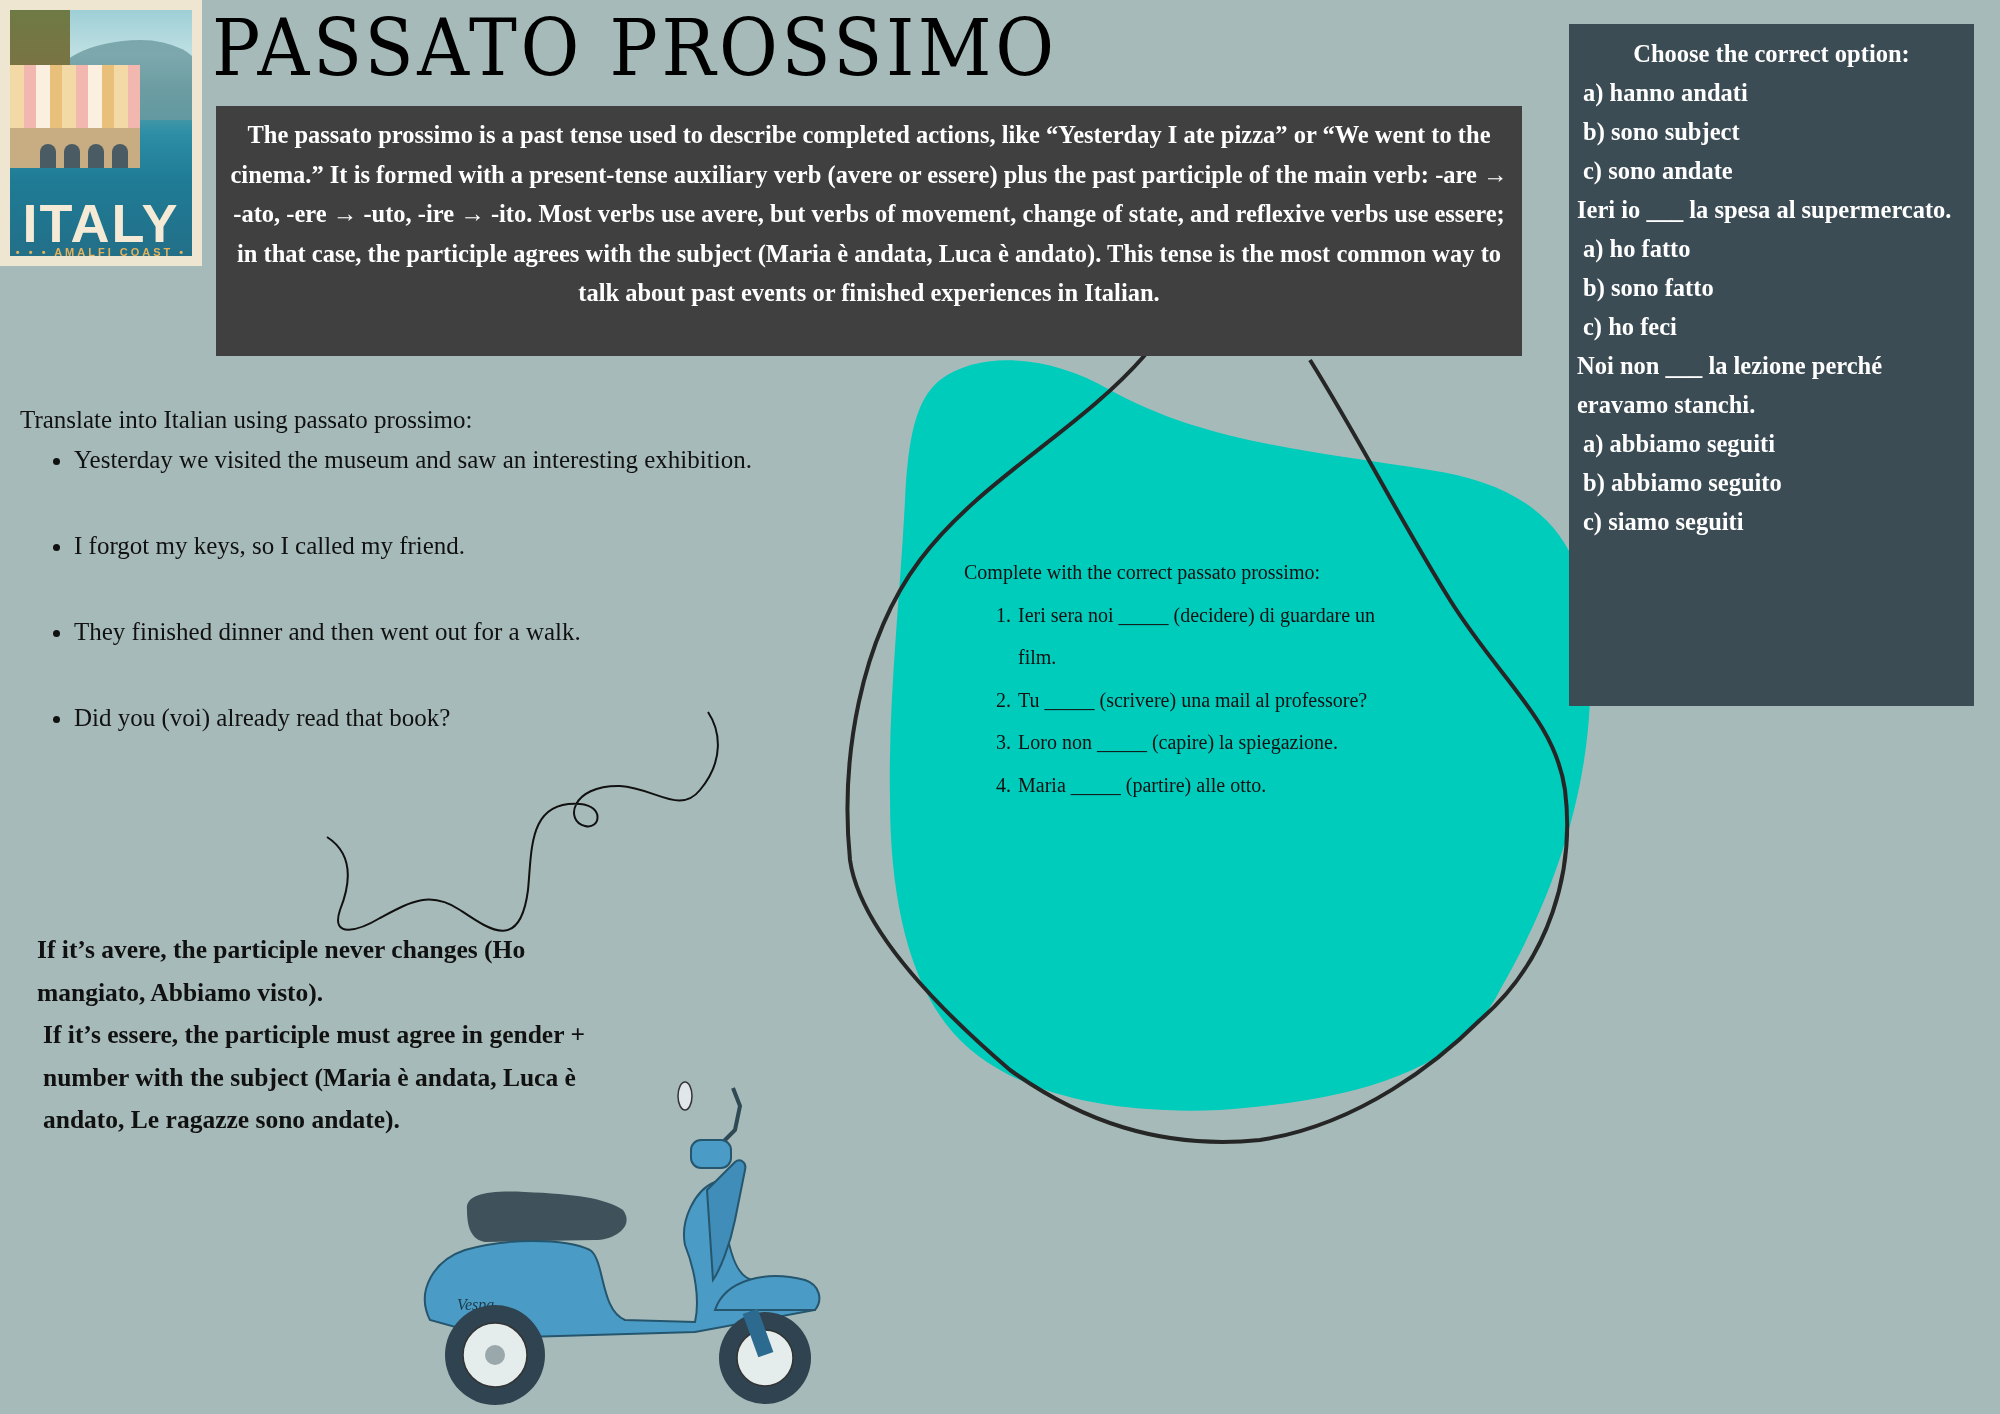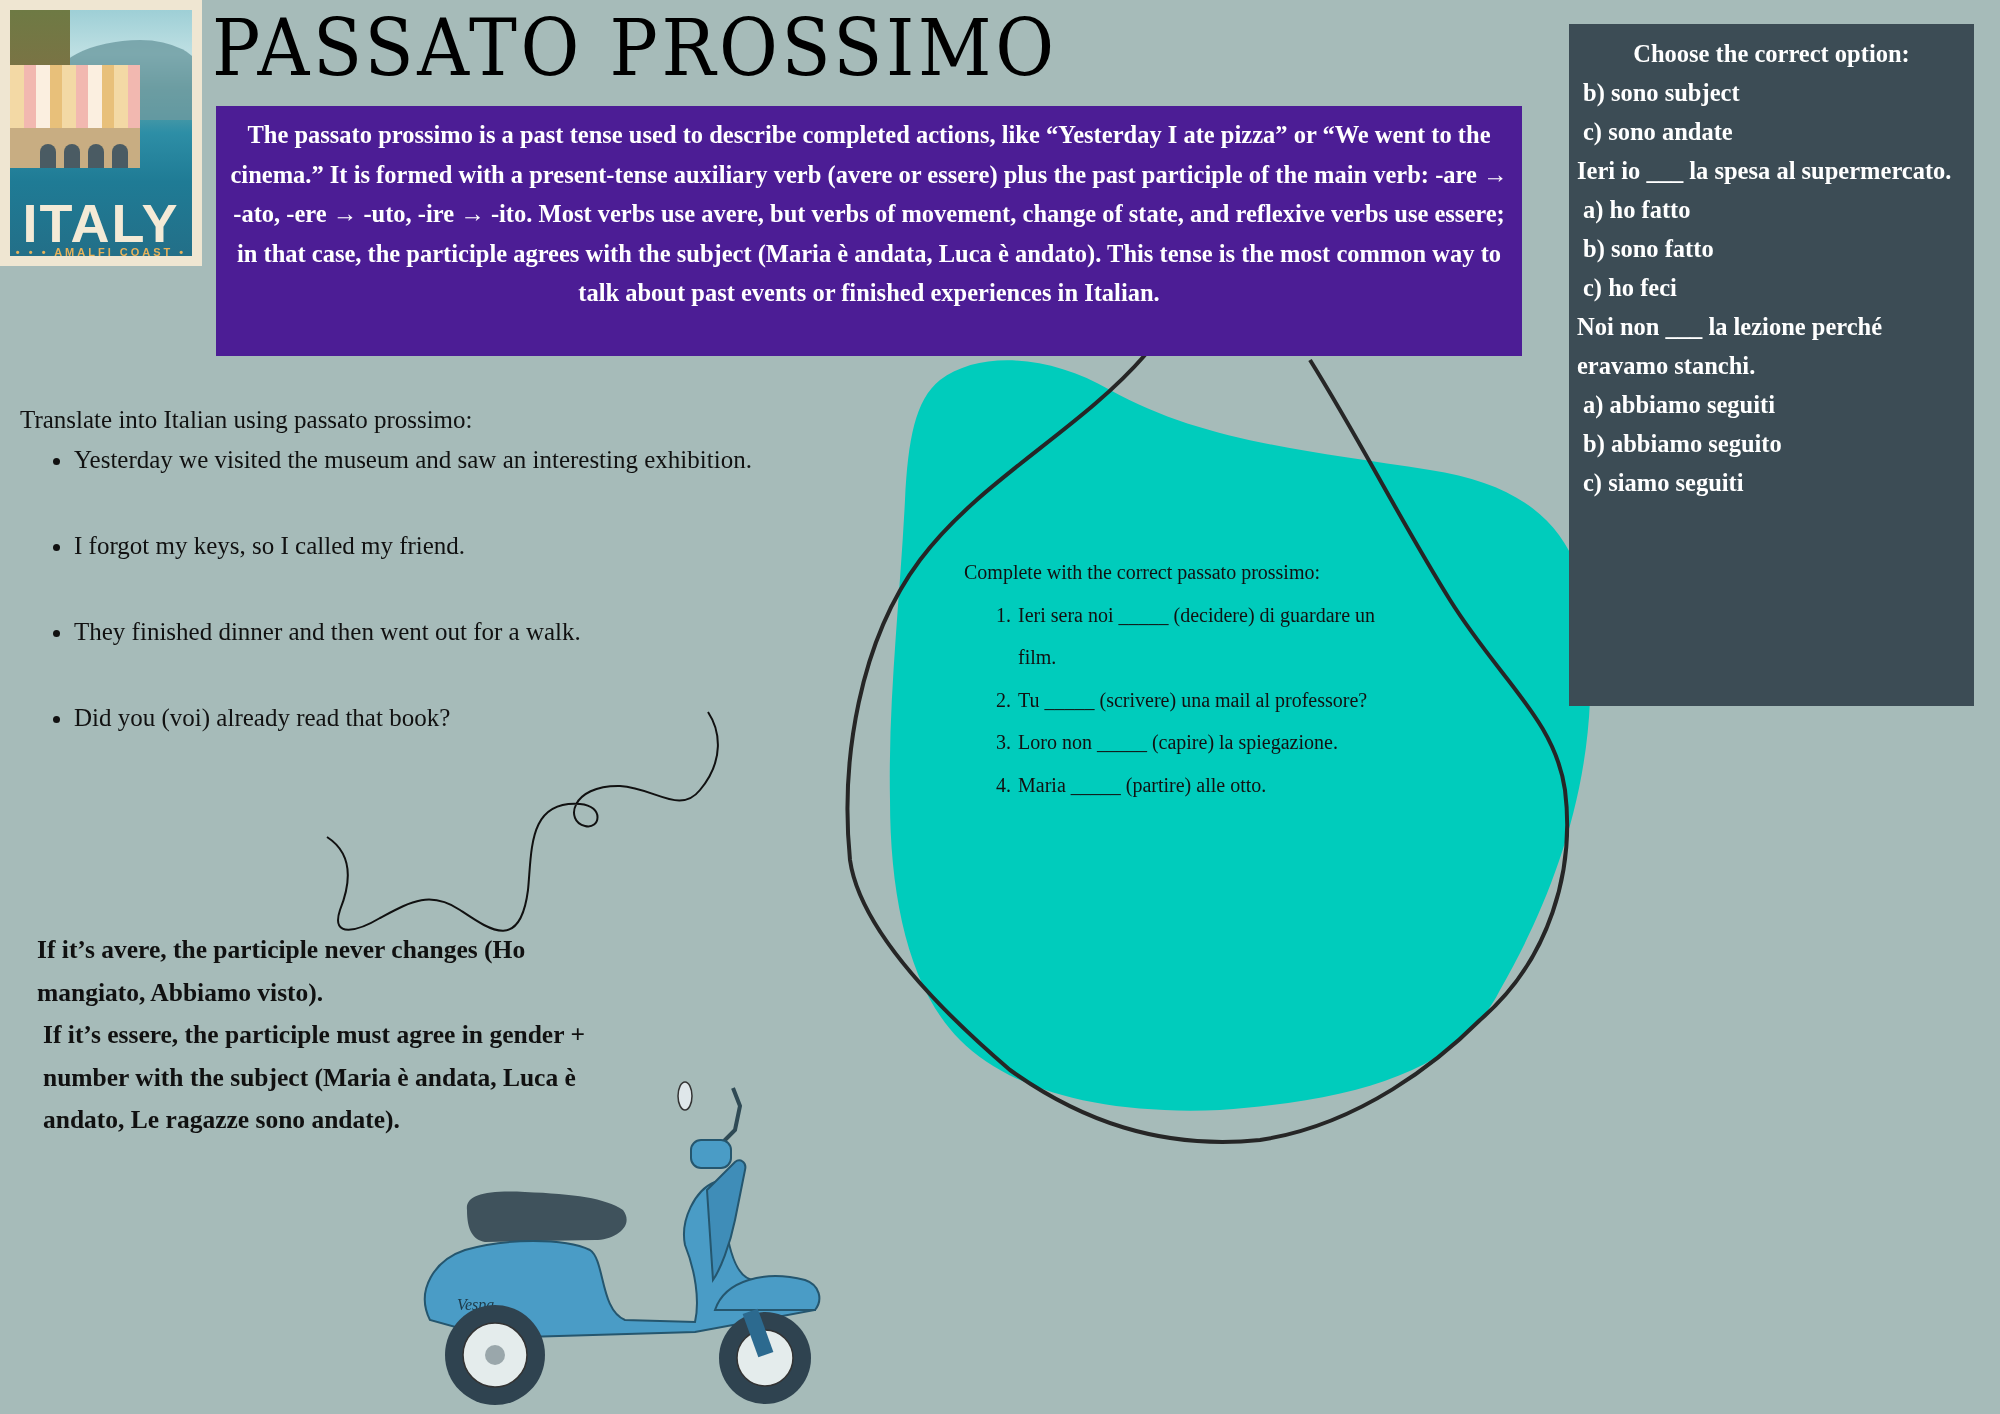--- a/index.html
+++ b/index.html
@@ -11,21 +11,21 @@
   #poster .cliff{position:absolute;left:0;top:0;width:60px;height:130px;background:linear-gradient(#6e7a44,#8a6b45);border-bottom-right-radius:50px;}
   #poster .hills{position:absolute;left:40px;top:30px;width:150px;height:80px;background:#6b9aa0;border-radius:60% 40% 0 0;opacity:.8;}
   #poster .town{position:absolute;left:0;top:55px;width:130px;height:70px;background:repeating-linear-gradient(90deg,#f3d9a5 0 14px,#f2b8b0 14px 26px,#fbefe0 26px 40px,#e8c07a 40px 52px);}
   #poster .bridge{position:absolute;left:0;top:118px;width:130px;height:40px;background:#c8ad82;border-radius:0 0 0 0;}
   #poster .bridge span{position:absolute;bottom:0;width:16px;height:24px;background:#4a5b63;border-radius:8px 8px 0 0;}
   #poster .title{position:absolute;left:0;right:0;top:186px;text-align:center;font-family:"Liberation Sans",sans-serif;font-weight:bold;font-size:54px;color:#f4ead6;letter-spacing:2px;line-height:54px;}
   #poster .sub{position:absolute;left:0;right:0;top:236px;text-align:center;font-family:"Liberation Sans",sans-serif;font-weight:bold;font-size:11px;color:#e8b25a;letter-spacing:3px;}
   
   #heading{left:212px;top:-2px;font-family:"DejaVu Serif",serif;font-size:78px;letter-spacing:4px;font-weight:normal;color:#000;transform:scaleX(0.92);transform-origin:left top;line-height:100px;white-space:nowrap;}
   
-  #intro{left:216px;top:106px;width:1306px;height:250px;background:#4c1d95;color:#fff;font-weight:bold;font-size:24.5px;line-height:39.5px;text-align:center;box-sizing:border-box;padding:9px 12px;}
+  #intro{left:216px;top:106px;width:1306px;height:250px;background:#404040;color:#fff;font-weight:bold;font-size:24.5px;line-height:39.5px;text-align:center;box-sizing:border-box;padding:9px 12px;}
   
   #quiz{left:1569px;top:24px;width:405px;height:682px;background:#3c4c55;color:#fff;font-weight:bold;font-size:24.5px;line-height:39px;box-sizing:border-box;padding:10px 8px;}
   #quiz .qtitle{text-align:center;}
   #quiz .opt{padding-left:6px;}
   
   #translate{left:20px;top:400px;width:900px;font-size:25px;line-height:40px;}
   #translate ul{margin:0;padding:0 0 0 54px;}
   #translate li{margin-bottom:46px;}
   
   #blob{left:0;top:0;width:2000px;height:1414px;pointer-events:none;}
@@ -65,20 +65,21 @@
 
 <div id="heading" class="abs">PASSATO PROSSIMO</div>
 
 <div id="intro" class="abs">
   <span>The passato prossimo is a past tense used to describe completed actions, like “Yesterday I ate pizza” or “We went to the cinema.” It is formed with a present-tense auxiliary verb (avere or essere) plus the past participle of the main verb: -are → -ato, -ere → -uto, -ire → -ito. Most verbs use avere, but verbs of movement, change of state, and reflexive verbs use essere; in that case, the participle agrees with the subject (Maria è andata, Luca è andato). This tense is the most common way to talk about past events or finished experiences in Italian.</span>
 </div>
 
 <div id="quiz" class="abs">
   <div class="qtitle">Choose the correct option:</div>
   <div>
+    <div class="opt">a) hanno andati</div>
     <div class="opt">b) sono subject</div>
     <div class="opt">c) sono andate</div>
   </div>
   <div>
     <div>Ieri io ___ la spesa al supermercato.</div>
     <div class="opt">a) ho fatto</div>
     <div class="opt">b) sono fatto</div>
     <div class="opt">c) ho feci</div>
   </div>
   <div>

